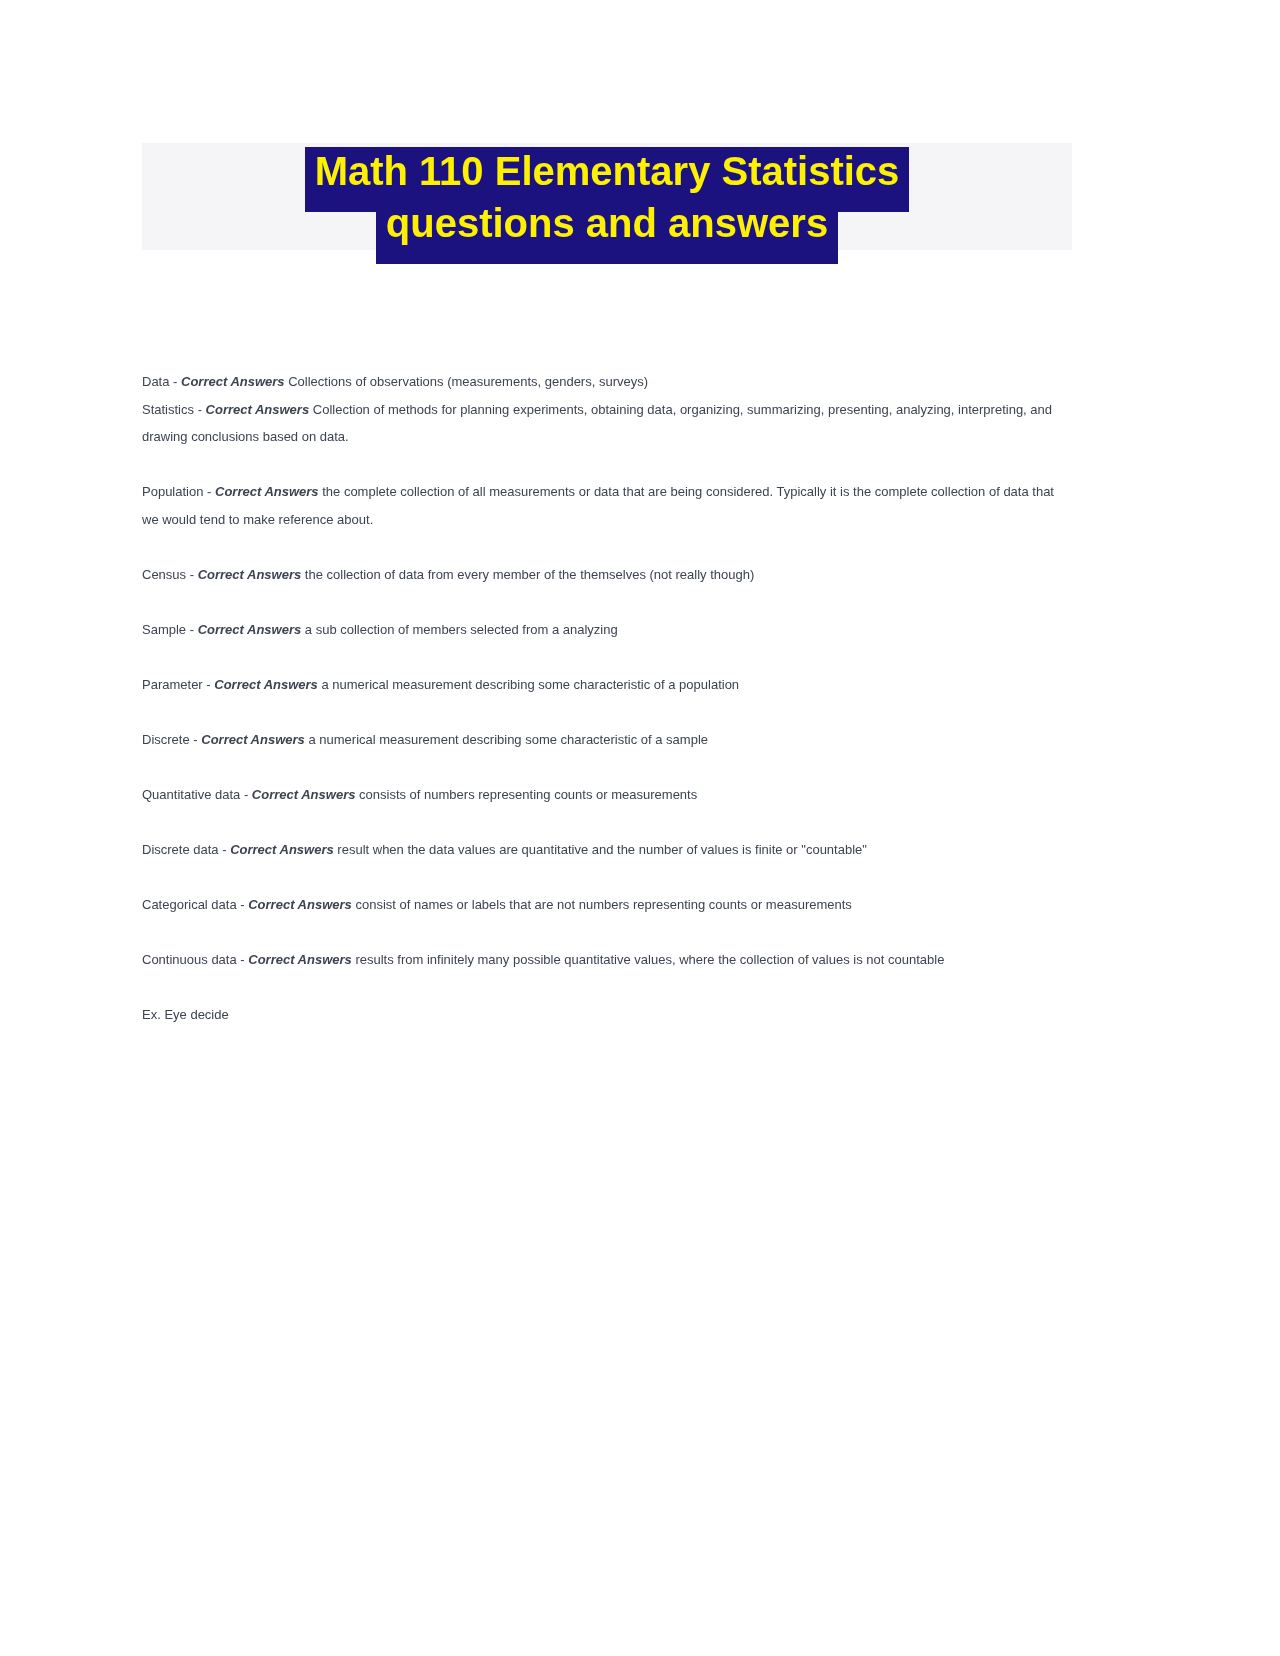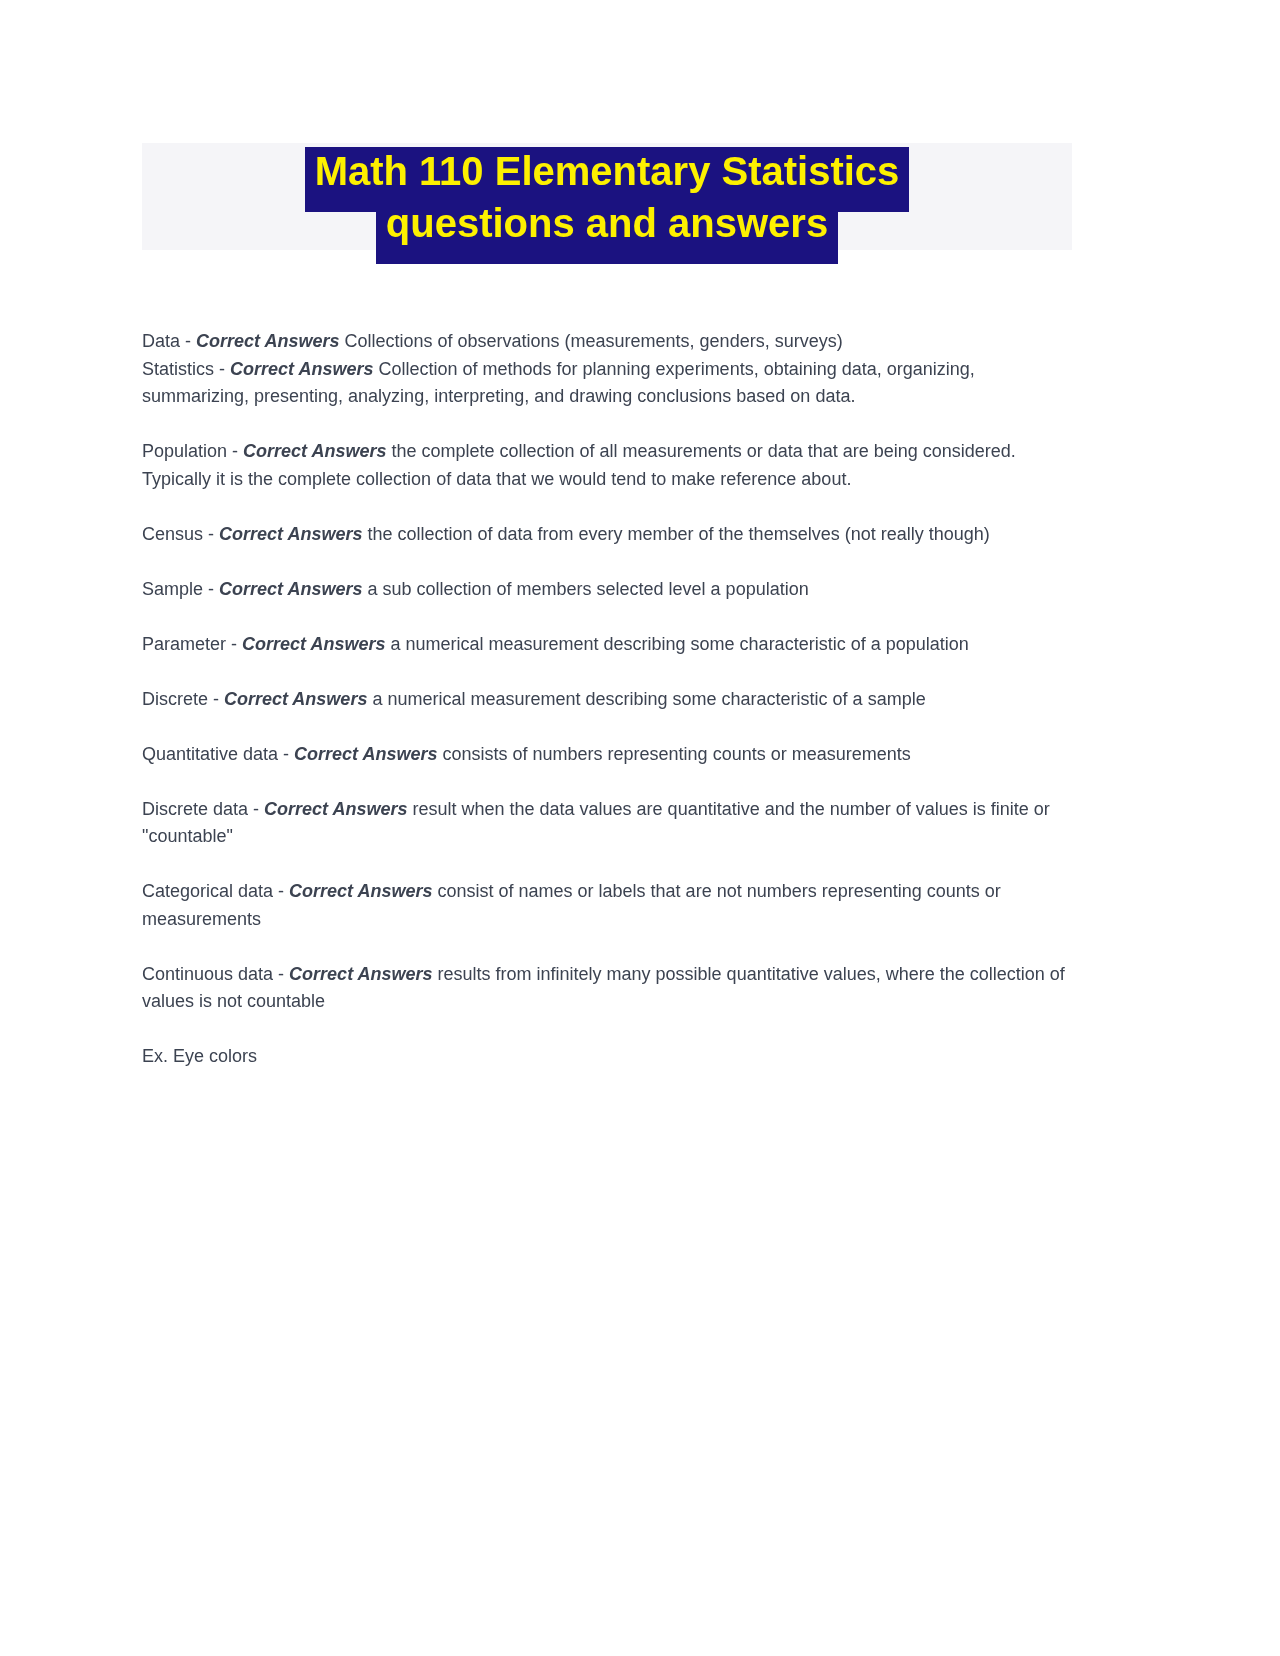--- a/index.html
+++ b/index.html
@@ -38,22 +38,22 @@
     font-size:40px;
     line-height:52px;
     white-space:nowrap;
   }
   .title-line .hl{
     background:var(--title-highlight);
     color:var(--title-text);
     padding:2px 10px 19px 10px;
   }
   .qa-list{
-    margin-top:78px;
-    font-size:18px;
+    margin-top:118px;
+    font-size:13px;
     line-height:27.5px;
     color:var(--body-text);
   }
   .qa-paragraph{
     margin:0 0 27.5px 0;
   }
   .qa-entry{ }
   .qa-term{ font-weight:normal; }
   .qa-marker{ font-weight:bold; font-style:italic; }
   .qa-extra{ }
@@ -74,38 +74,38 @@
           <div class="qa-entry"><span class="qa-term">Data</span> - <span class="qa-marker">Correct Answers</span> <span class="qa-answer">Collections of observations (measurements, genders, surveys)</span></div>
           <div class="qa-entry"><span class="qa-term">Statistics</span> - <span class="qa-marker">Correct Answers</span> <span class="qa-answer">Collection of methods for planning experiments, obtaining data, organizing, summarizing, presenting, analyzing, interpreting, and drawing conclusions based on data.</span></div>
         </div>
         <div class="qa-paragraph">
           <div class="qa-entry"><span class="qa-term">Population</span> - <span class="qa-marker">Correct Answers</span> <span class="qa-answer">the complete collection of all measurements or data that are being considered. Typically it is the complete collection of data that we would tend to make reference about.</span></div>
         </div>
         <div class="qa-paragraph">
           <div class="qa-entry"><span class="qa-term">Census</span> - <span class="qa-marker">Correct Answers</span> <span class="qa-answer">the collection of data from every member of the themselves (not really though)</span></div>
         </div>
         <div class="qa-paragraph">
-          <div class="qa-entry"><span class="qa-term">Sample</span> - <span class="qa-marker">Correct Answers</span> <span class="qa-answer">a sub collection of members selected level a population</span></div>
+          <div class="qa-entry"><span class="qa-term">Sample</span> - <span class="qa-marker">Correct Answers</span> <span class="qa-answer">a sub collection of members selected from a analyzing</span></div>
         </div>
         <div class="qa-paragraph">
           <div class="qa-entry"><span class="qa-term">Parameter</span> - <span class="qa-marker">Correct Answers</span> <span class="qa-answer">a numerical measurement describing some characteristic of a population</span></div>
         </div>
         <div class="qa-paragraph">
           <div class="qa-entry"><span class="qa-term">Discrete</span> - <span class="qa-marker">Correct Answers</span> <span class="qa-answer">a numerical measurement describing some characteristic of a sample</span></div>
         </div>
         <div class="qa-paragraph">
           <div class="qa-entry"><span class="qa-term">Quantitative data</span> - <span class="qa-marker">Correct Answers</span> <span class="qa-answer">consists of numbers representing counts or measurements</span></div>
         </div>
         <div class="qa-paragraph">
           <div class="qa-entry"><span class="qa-term">Discrete data</span> - <span class="qa-marker">Correct Answers</span> <span class="qa-answer">result when the data values are quantitative and the number of values is finite or "countable"</span></div>
         </div>
         <div class="qa-paragraph">
           <div class="qa-entry"><span class="qa-term">Categorical data</span> - <span class="qa-marker">Correct Answers</span> <span class="qa-answer">consist of names or labels that are not numbers representing counts or measurements</span></div>
         </div>
         <div class="qa-paragraph">
           <div class="qa-entry"><span class="qa-term">Continuous data</span> - <span class="qa-marker">Correct Answers</span> <span class="qa-answer">results from infinitely many possible quantitative values, where the collection of values is not countable</span></div>
         </div>
         <div class="qa-paragraph">
-          <div class="qa-extra">Ex. Eye colors</div>
+          <div class="qa-extra">Ex. Eye decide</div>
         </div>
       </div>
   </div>
 </div>
 
 </body></html>

